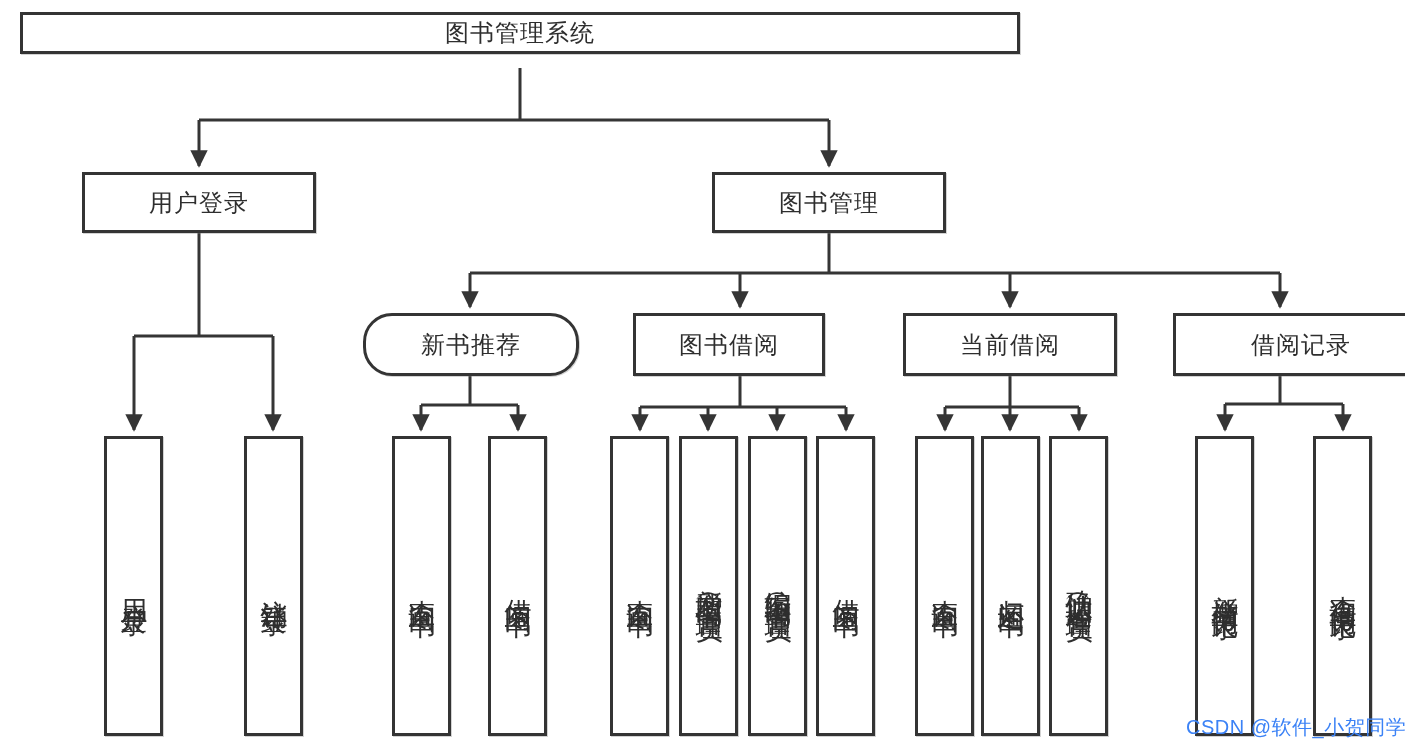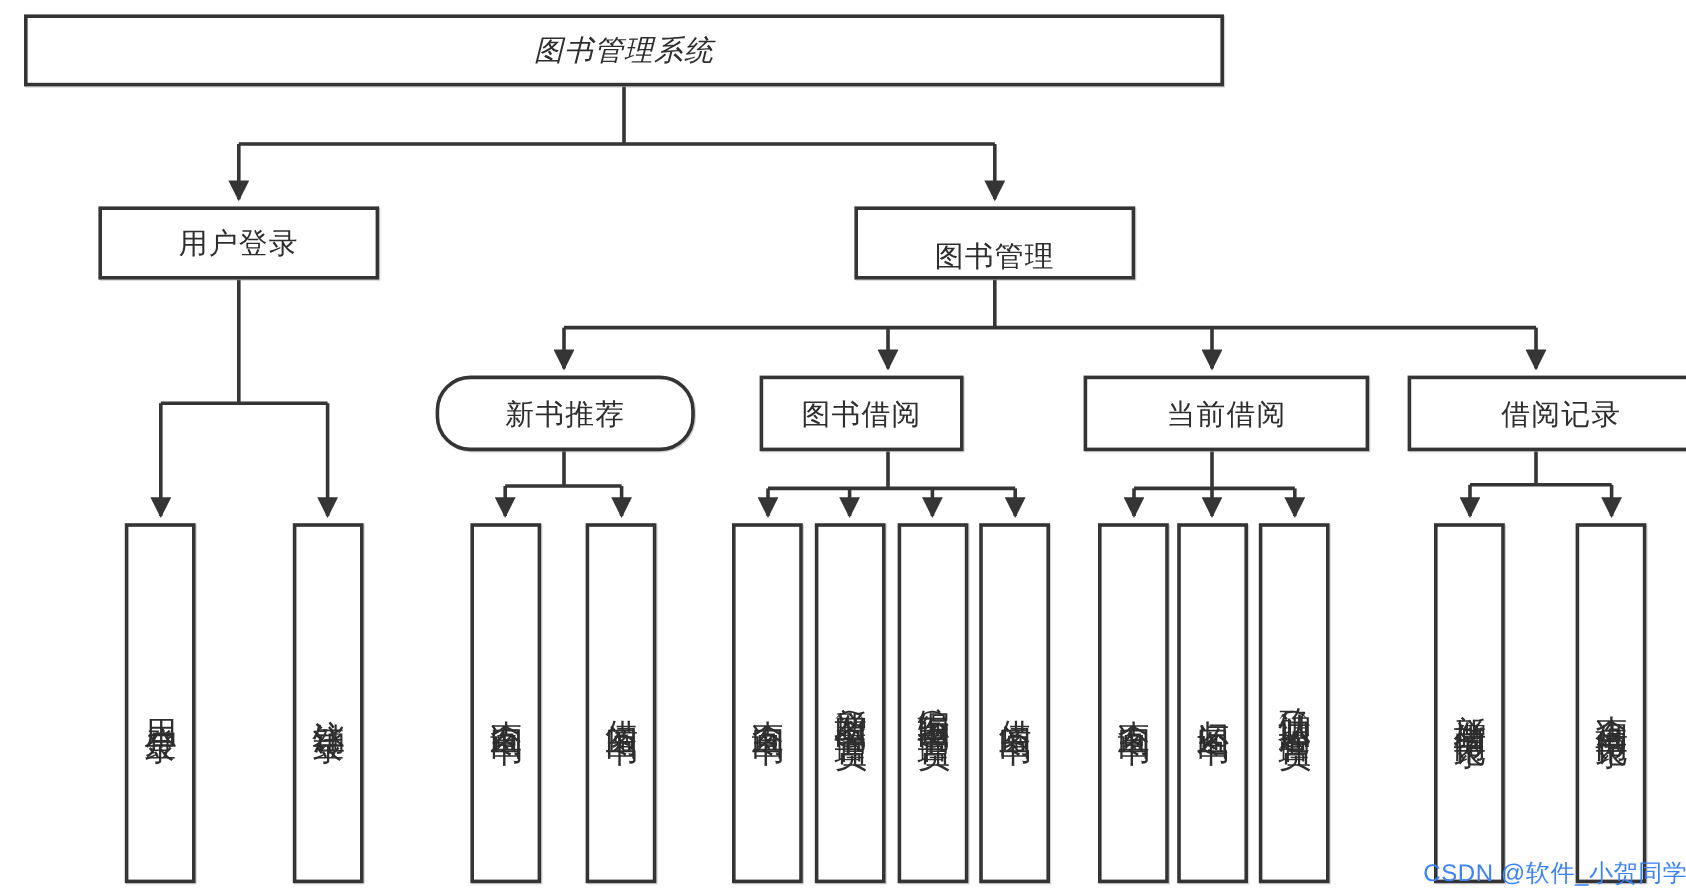--- a/index.html
+++ b/index.html
@@ -96,38 +96,38 @@
       <path d="M777 407 V430" marker-end="url(#arw)"></path>
       <path d="M846 407 V430" marker-end="url(#arw)"></path>
       <path d="M945 407 V430" marker-end="url(#arw)"></path>
       <path d="M1010 407 V430" marker-end="url(#arw)"></path>
       <path d="M1079 407 V430" marker-end="url(#arw)"></path>
       <path d="M1225 404 V430" marker-end="url(#arw)"></path>
       <path d="M1343 404 V430" marker-end="url(#arw)"></path>
     </g>
   </svg>
 
-  <div class="node hbox" style="left:20px; top:12px; width:1000px; height:60px;font-style:italic;">
+  <div class="node hbox" style="left:20px; top:12px; width:1000px; height:42px;">
     <span>图书管理系统</span>
   </div>
 
   <div class="node hbox" style="left:82px; top:172px; width:234px; height:61px;">
     <span>用户登录</span>
   </div>
-  <div class="node hbox" style="left:712px; top:172px; width:234px; height:61px;align-items:flex-end;">
+  <div class="node hbox" style="left:712px; top:172px; width:234px; height:61px;">
     <span>图书管理</span>
   </div>
 
   <div class="node hbox" style="left:363px; top:313px; width:216px; height:63px;border-radius:29px;">
     <span>新书推荐</span>
   </div>
-  <div class="node hbox" style="left:633px; top:313px; width:170px; height:63px;">
+  <div class="node hbox" style="left:633px; top:313px; width:192px; height:63px;">
     <span>图书借阅</span>
   </div>
-  <div class="node hbox" style="left:903px; top:313px; width:238px; height:63px;">
+  <div class="node hbox" style="left:903px; top:313px; width:214px; height:63px;">
     <span>当前借阅</span>
   </div>
   <div class="node hbox" style="left:1173px; top:313px; width:256px; height:63px;">
     <span>借阅记录</span>
   </div>
 
   <div class="node vbox" style="left:104px;">
     <span class="vtext">用户登录</span>
   </div>
   <div class="node vbox" style="left:244px;">

